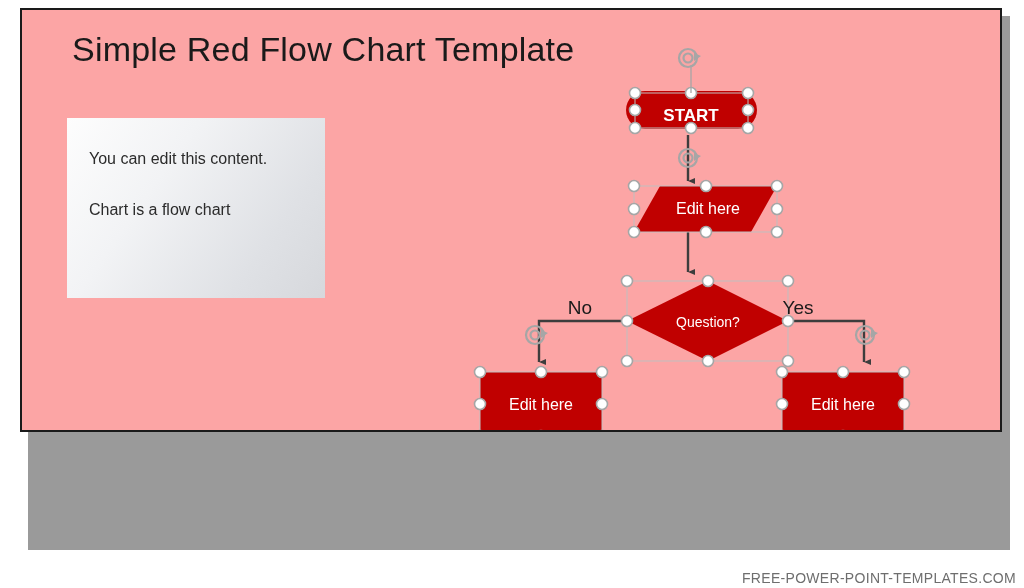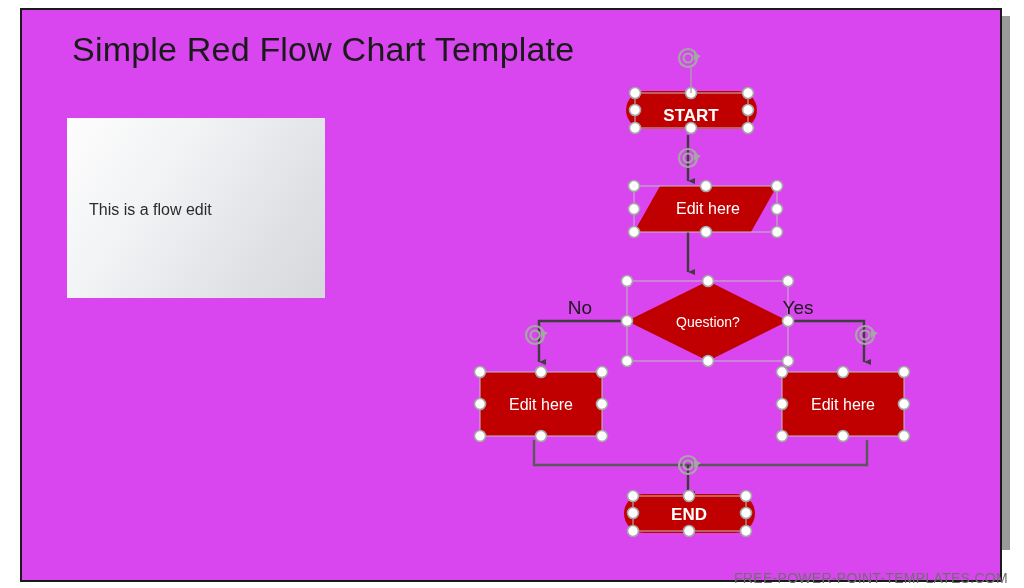--- a/index.html
+++ b/index.html
@@ -22,22 +22,22 @@
     top: 16px;
     width: 982px;
     height: 534px;
     background: #9a9a9a;
   }
   #slide {
     position: absolute;
     left: 20px;
     top: 8px;
     width: 982px;
-    height: 574px;
-    background: #d946ef;
+    height: 424px;
+    background: #fca5a5;
     border: 2px solid #1a1a1a;
     box-sizing: border-box;
     overflow: hidden;
   }
 
   
   #slide-title {
     position: absolute;
     left: 50px;
     top: 20px;
@@ -81,38 +81,39 @@
 
   
 
   
   #footer {
     position: absolute;
     left: 0;
     bottom: 2px;
     width: 1024px;
     text-align: right;
-    padding-right: 16px;
+    padding-right: 8px;
     box-sizing: border-box;
     font-size: 14px;
     color: #6e6e6e;
     letter-spacing: 0.3px;
   }
 </style>
 </head>
 <body>
 
 <div id="slide-shadow"></div>
 
 <div id="slide">
 
   <div id="slide-title">Simple Red Flow Chart Template</div>
 
   <div id="content-box">
-    <div class="line" id="content-line-2">This is a flow edit</div>
+    <div class="line" id="content-line-1">You can edit this content.</div>
+    <div class="line" id="content-line-2">Chart is a flow chart</div>
   </div>
 
   <div id="flowchart">
     <svg id="flow-svg" width="982" height="534" viewBox="0 0 982 534">
 
       <defs>
         <marker id="arrowDown" markerWidth="10" markerHeight="10" refX="3" refY="7" orient="auto" markerUnits="userSpaceOnUse">
           <path d="M0,0 L6,0 L3,7 Z" fill="#3d3d3d"></path>
         </marker>
         <g id="rotHandleGlyph">

